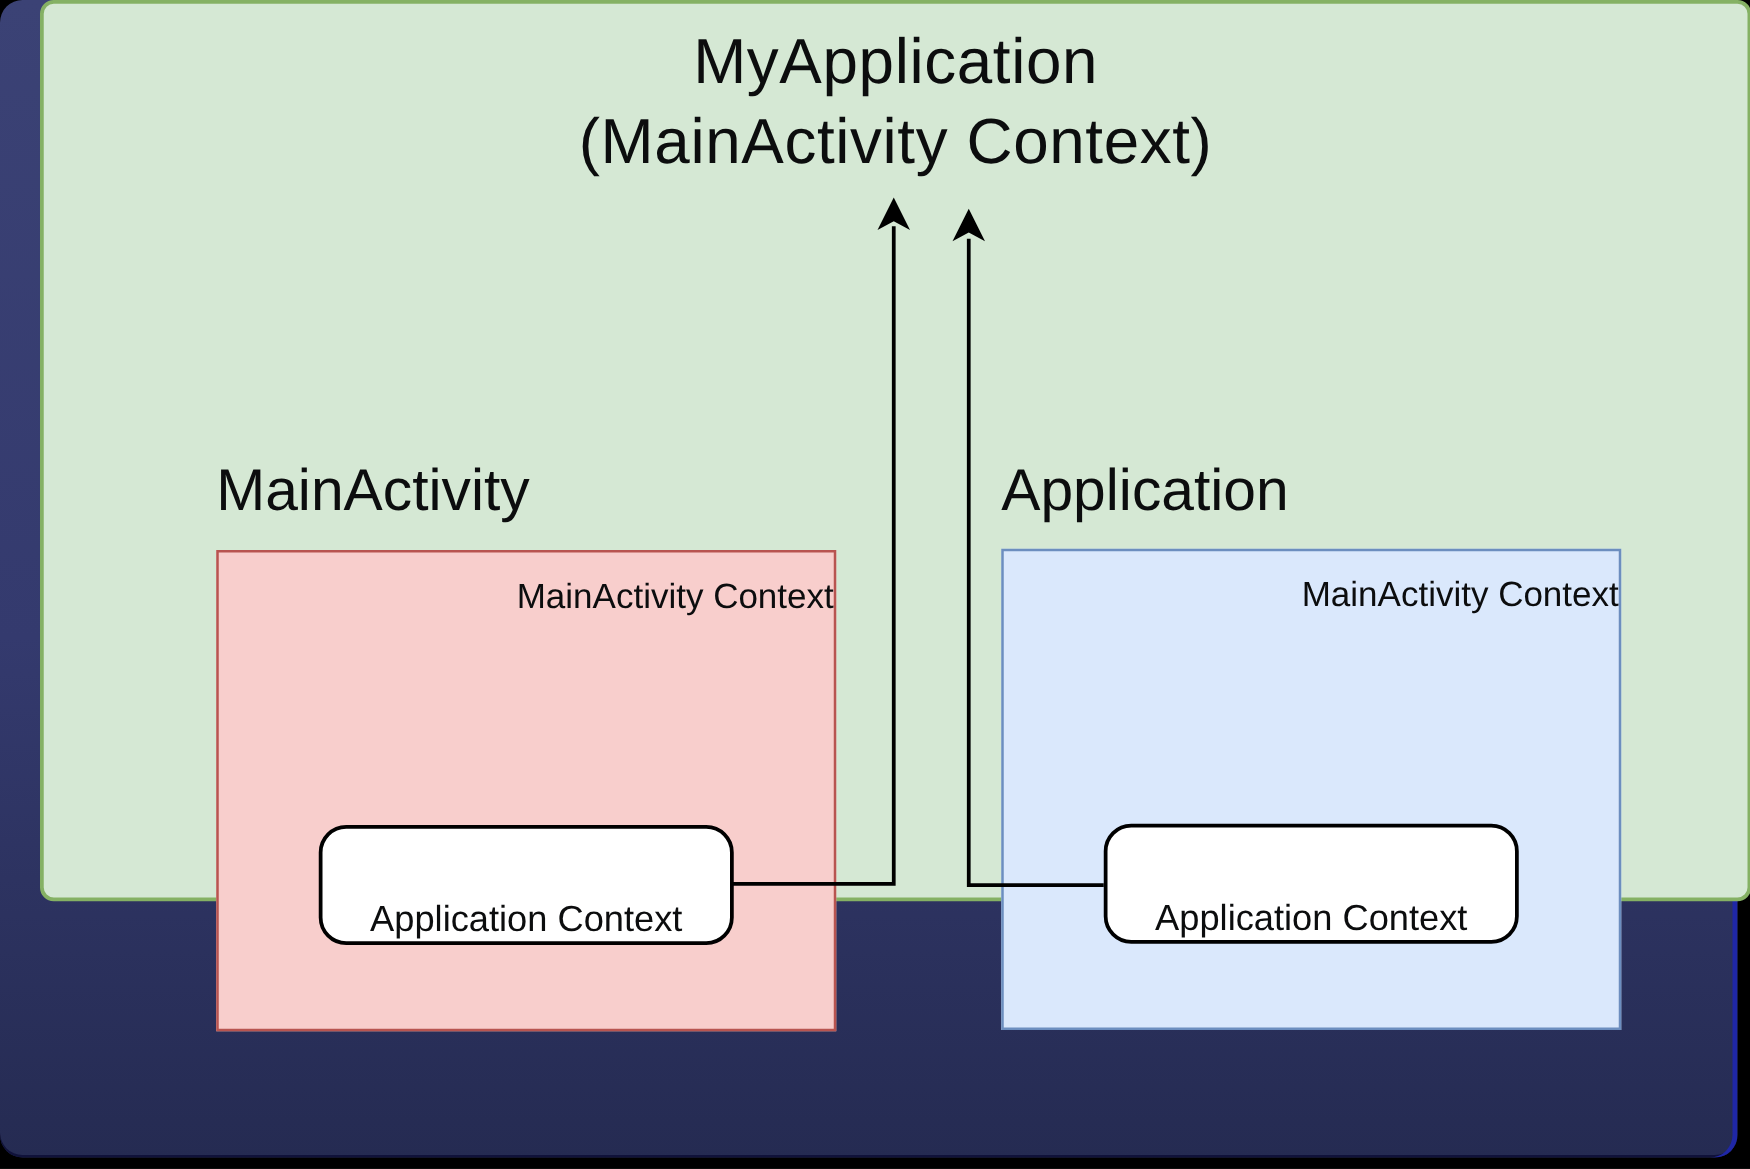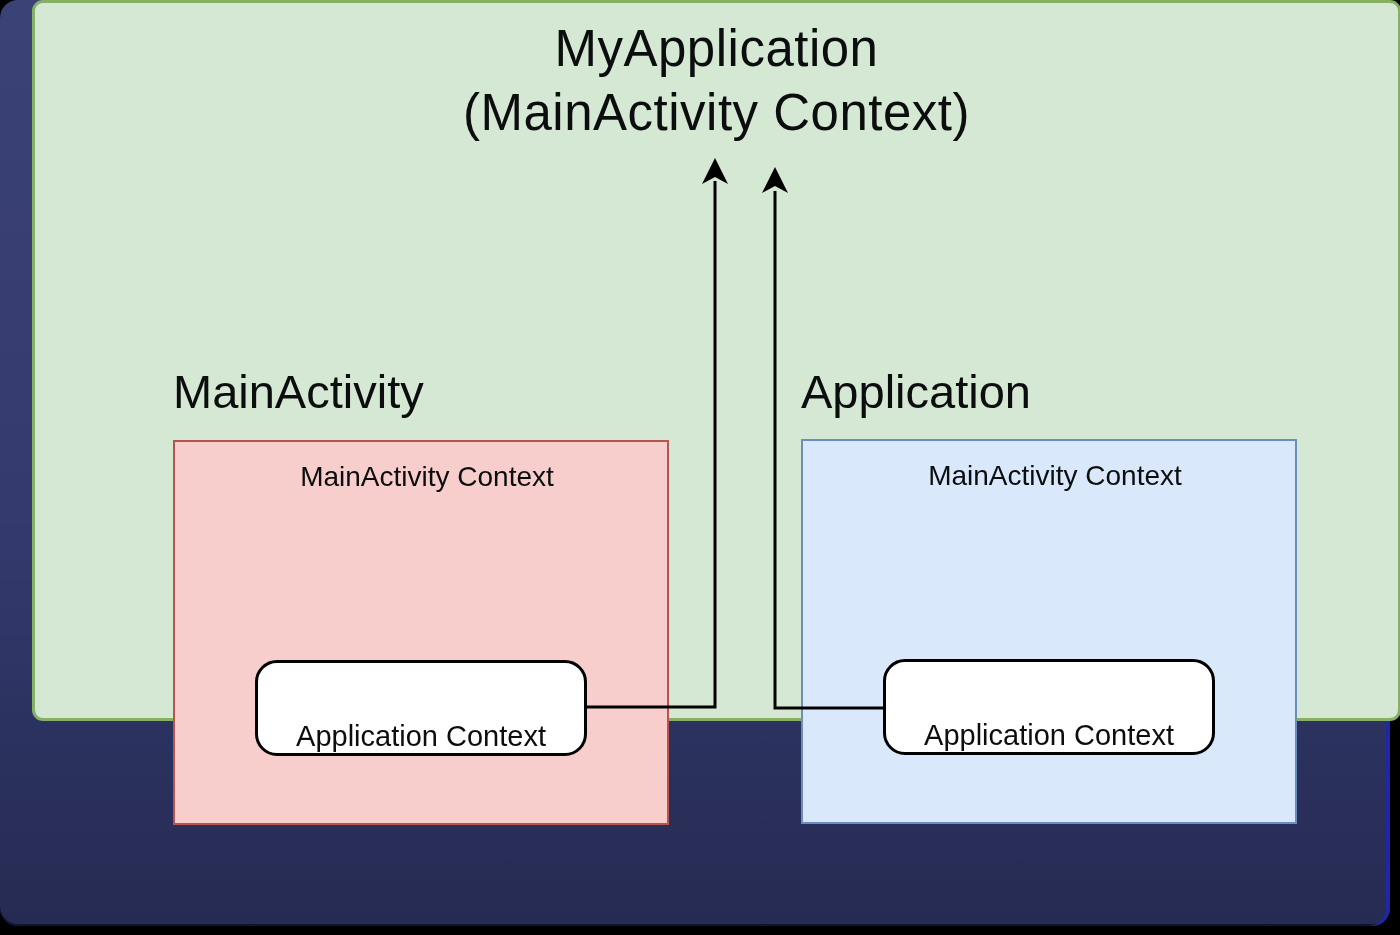--- a/index.html
+++ b/index.html
@@ -69,21 +69,21 @@
   .activity-box.main {
     left: 138px; top: 437px;
     background: var(--main-fill); border-color: var(--main-border);
   }
   .activity-box.sub {
     left: 766px; top: 436px;
     background: var(--sub-fill); border-color: var(--sub-border);
   }
   .context-label {
     padding-top: 18px;
-    text-align: center;
+    text-align: right;
     font-size: 28px; line-height: 34px; padding-left: 12px;
   }
 
   .app-node {
     position: absolute;
     width: 332px; height: 96px;
     background: var(--node-fill);
     border: 3px solid var(--node-border);
     border-radius: 22px;
     display: flex; align-items: flex-end; justify-content: center;

